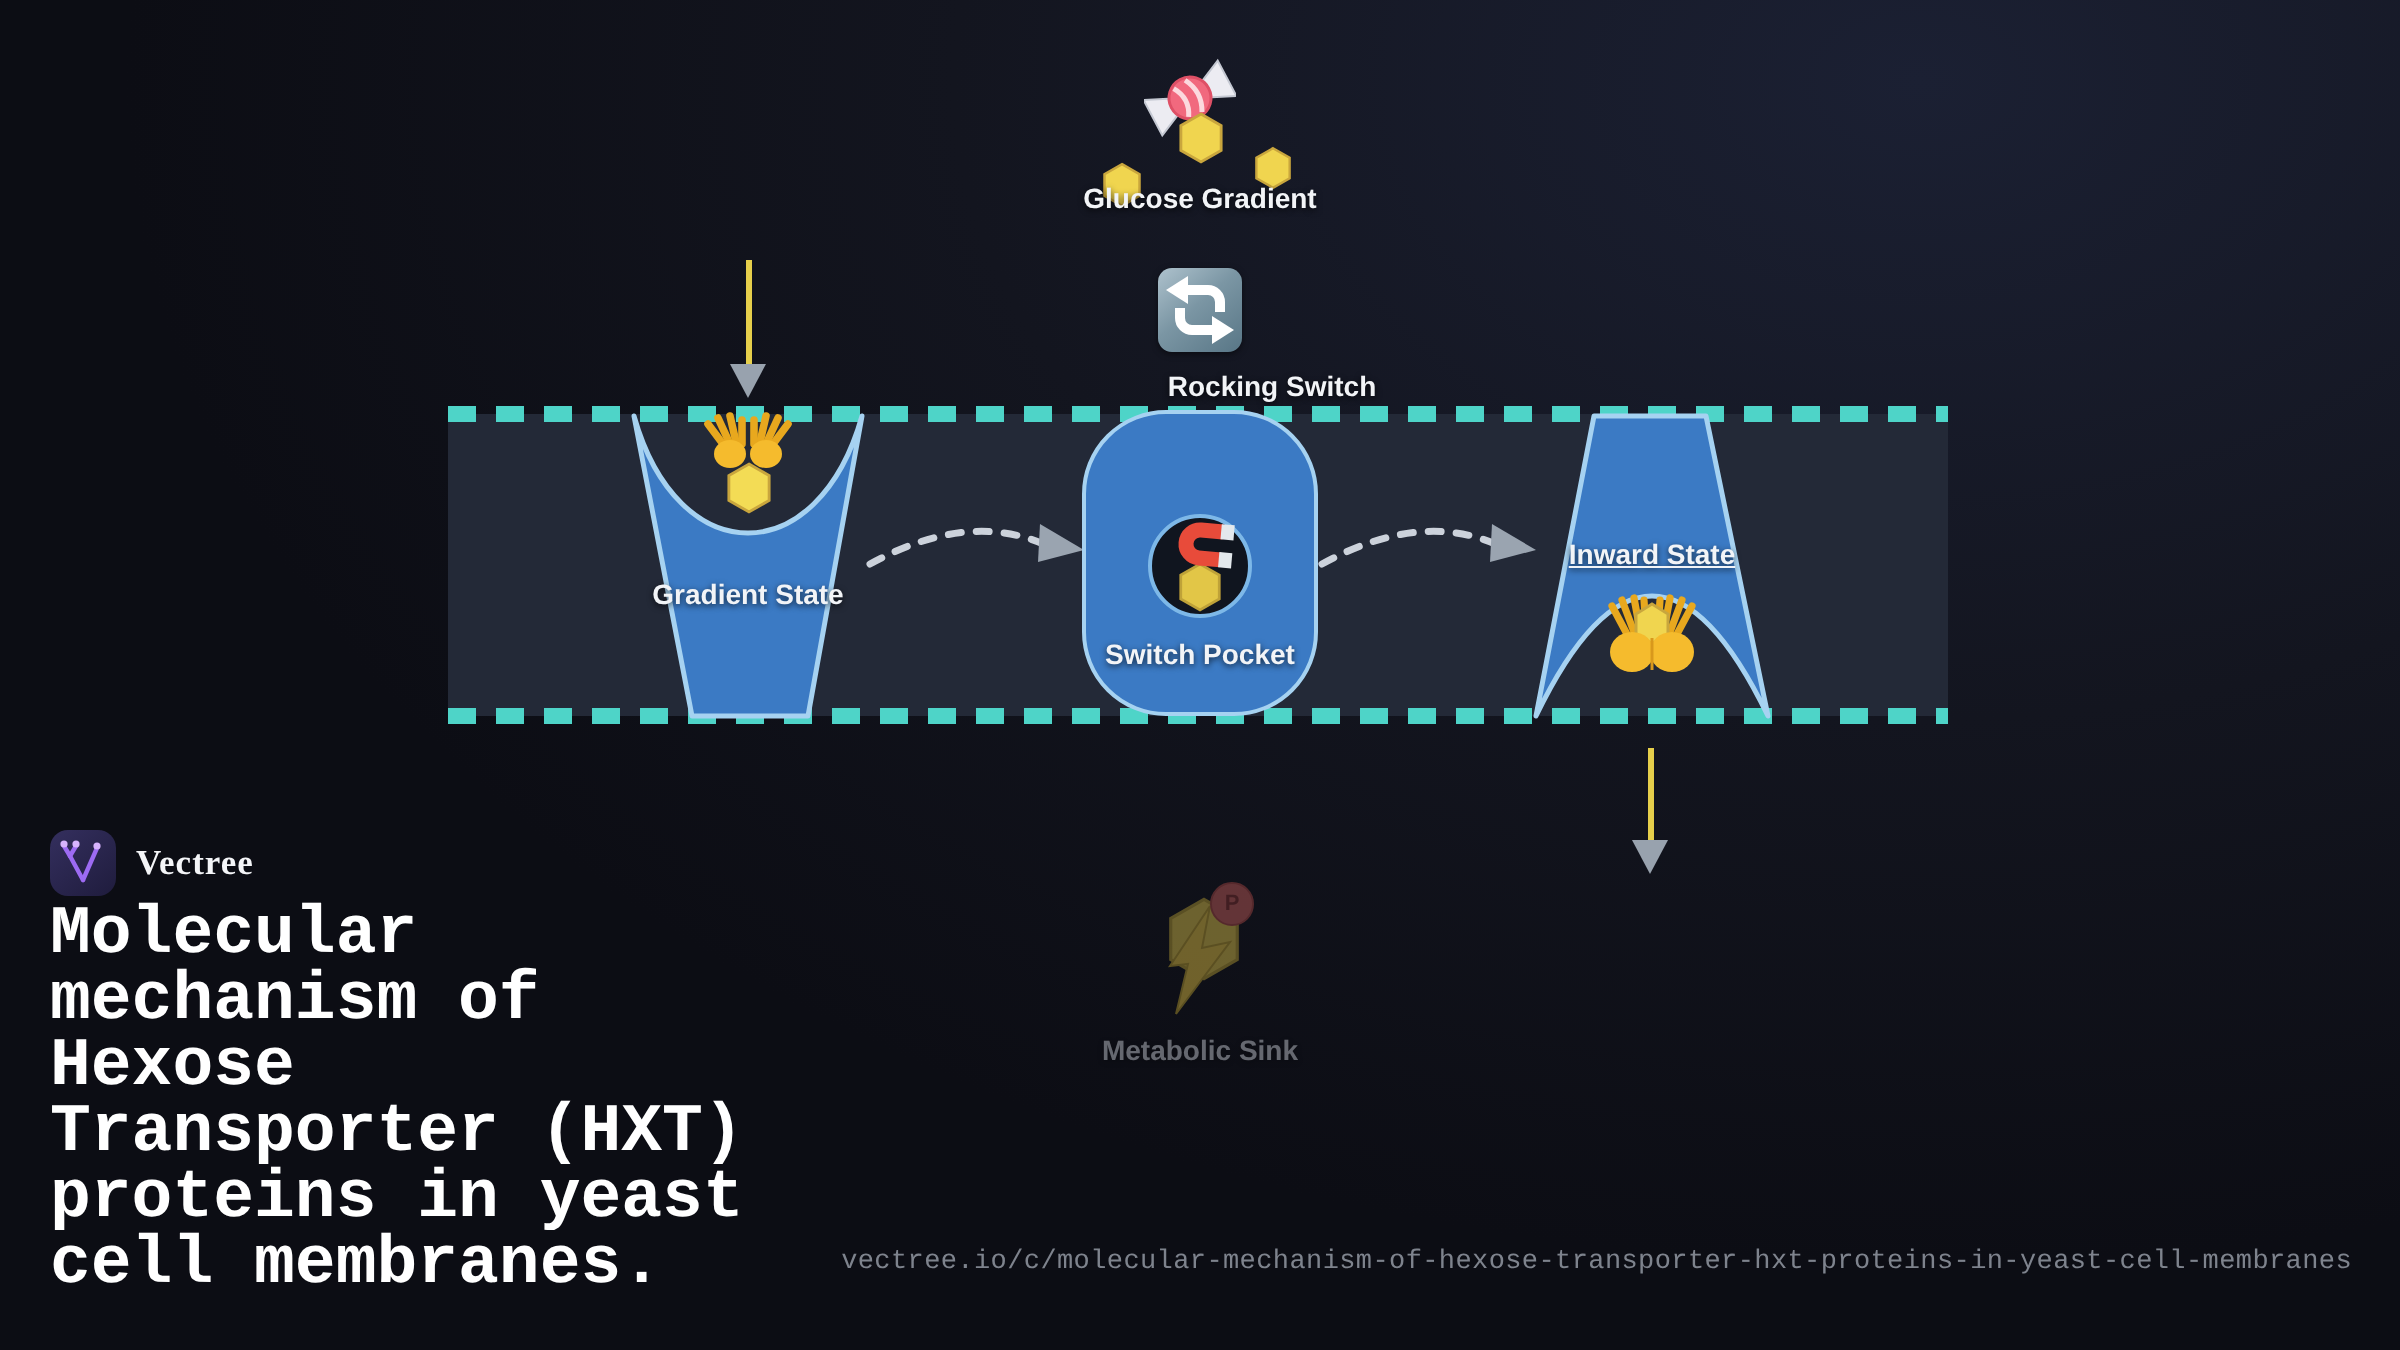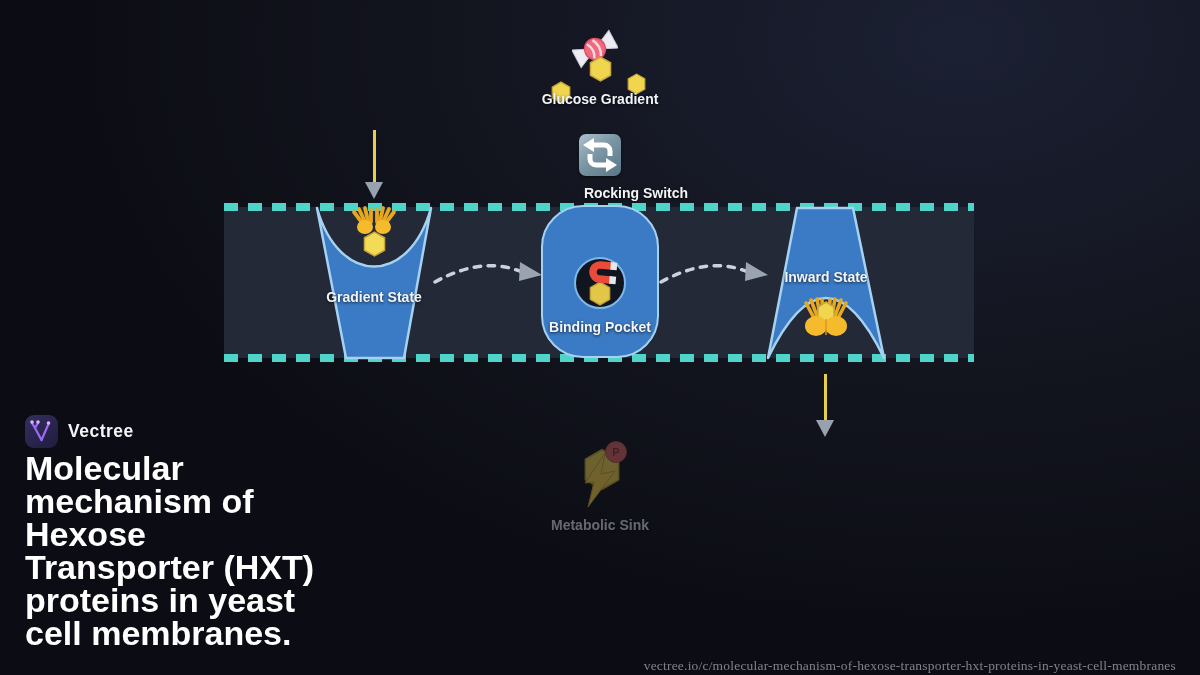--- a/index.html
+++ b/index.html
@@ -36,28 +36,28 @@
     box-shadow:0 1px 3px rgba(0,0,0,.5); }
   .sink-group { position:absolute; left:520px; top:435px; width:160px; height:95px; opacity:.46; }
   .badge { position:absolute; width:22px; height:22px; border-radius:50%;
     background:#c75f5c; border:1px solid #a84744;
     display:flex; align-items:center; justify-content:center;
     font-size:11px; font-weight:bold; color:#7c2f2d; font-family:"Liberation Sans",sans-serif; }
   .logo { position:absolute; left:25px; top:415px; width:33px; height:33px;
     border-radius:9px; background:linear-gradient(140deg,#342f5e,#1f1c3d);
     display:flex; align-items:center; justify-content:center; }
   .brand-name { position:absolute; left:68px; top:421px;
-    font-family:Liberation Sans, sans-serif; font-weight:bold;
+    font-family:Liberation Serif, serif; font-weight:bold;
     font-size:17.5px; color:#f4f5f8; letter-spacing:.5px;text-align:right; }
   .headline { position:absolute; left:25px; top:452px; width:430px;
-    font-family:Liberation Sans, sans-serif; font-weight:bold;
+    font-family:Liberation Mono, monospace; font-weight:bold;
     font-size:34px; line-height:33px; color:#ffffff; white-space:pre-line; }
   .url { position:absolute; right:24px; top:624px;
-    font-family:Liberation Serif, serif; font-size:13.5px;
-    color:var(--url-gray,#7e838d); letter-spacing:.2px;margin-top:34px; }
+    font-family:Liberation Mono, monospace; font-size:13.5px;
+    color:var(--url-gray,#7e838d); letter-spacing:.2px; }
   svg { display:block; }
 </style>
 </head>
 <body>
 
 <div class="stage">
 
   <div class="abs" style="left:572px; top:28px; width:46px; height:42px;">
     <svg viewBox="0 0 46 42" width="46" height="42">
       <g transform="rotate(-28 23 21)">
@@ -146,35 +146,35 @@
   </div>
   <div class="abs" style="left:580px; top:252px;">
     <svg viewBox="0 0 40 40" width="40" height="40">
       <g transform="rotate(95 20 20)">
         <path d="M13,9 V20 a7,7 0 0 0 14,0 V9" fill="none" stroke="#e84b3a" stroke-width="7.5"></path>
         <rect x="9.2" y="3.5" width="7.6" height="6.5" fill="#e3e8ec"></rect>
         <rect x="23.2" y="3.5" width="7.6" height="6.5" fill="#e3e8ec"></rect>
       </g>
     </svg>
   </div>
-  <div class="node-label" style="left:600px; top:319px;">Binding Pocket</div>
+  <div class="node-label" style="left:600px; top:319px;">Switch Pocket</div>
 
   <div class="abs" style="left:656px; top:248px;">
     <svg viewBox="0 0 112 42" width="112" height="42">
       <path d="M5,34 Q56,6 96,26" fill="none" stroke="#ccd2db" stroke-width="3.5" stroke-dasharray="6.5 7.5" stroke-linecap="round"></path>
       <polygon points="90,14 112,27 89,33" fill="#9aa4b0"></polygon>
     </svg>
   </div>
 
   <div class="abs" style="left:763px; top:204px;">
     <svg viewBox="0 0 126 156" width="126" height="156">
       <path d="M34,4 L90,4 L121,154 Q63,34 5,154 Z" fill="#3b7ac4" stroke="#a6d2f1" stroke-width="2.5" stroke-linejoin="round"></path>
     </svg>
   </div>
-  <div class="node-label" style="left:826px; top:269px;">Inward State</div>
+  <div class="node-label" style="left:826px; top:269px;text-decoration:underline;">Inward State</div>
   <div class="abs" style="left:802px; top:296px;">
     <svg viewBox="0 0 48 42" width="48" height="42">
       <g stroke="#e8a81e" stroke-width="3.6" stroke-linecap="round" fill="none">
         <path d="M12,22 L4,7"></path>
           <path d="M15,20 L9,4"></path>
           <path d="M18,19 L15,3"></path>
           <path d="M21,19 L20,4"></path>
         <path d="M36,22 L44,7"></path>
           <path d="M33,20 L39,4"></path>
           <path d="M30,19 L33,3"></path>

